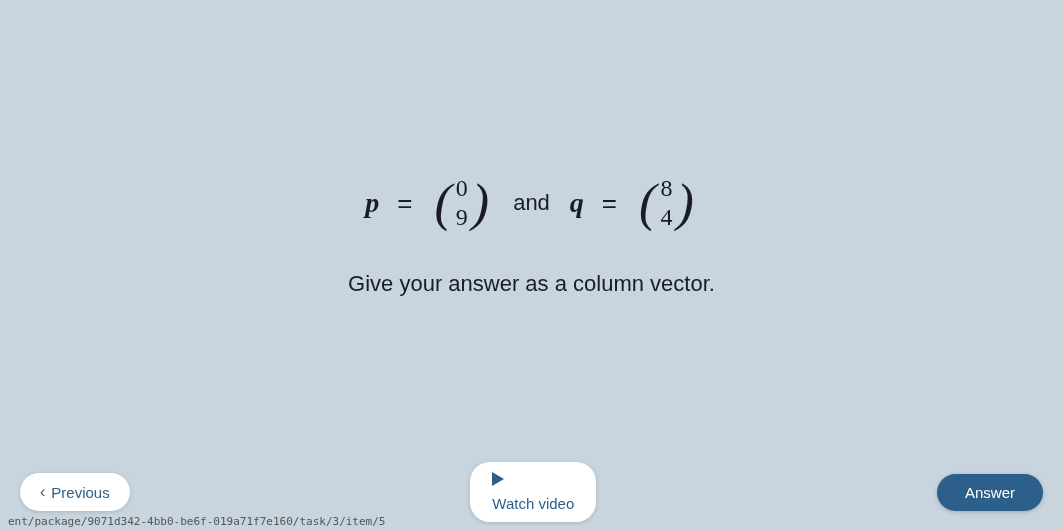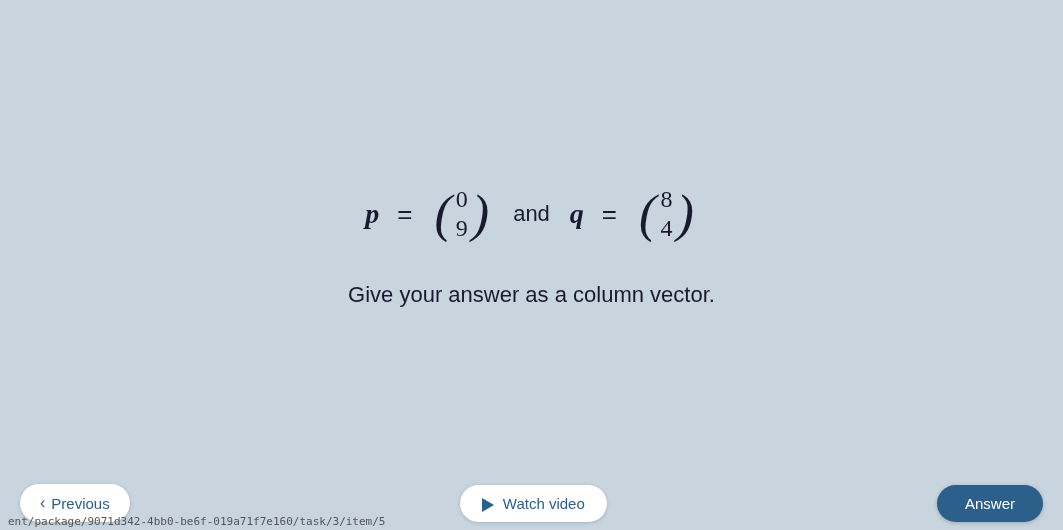--- a/index.html
+++ b/index.html
@@ -131,24 +131,25 @@
 
     .btn-watch-video {
       background: white;
       border: none;
       border-radius: 20px;
       padding: 10px 22px;
       font-size: 15px;
       color: #2c5f8a;
       cursor: pointer;
       display: flex;
-      align-items: flex-end;
+      align-items: flex-start;
       gap: 9px;
       font-family: 'Arial', sans-serif;
       box-shadow: 0 1px 4px rgba(0,0,0,0.15);
+      flex-direction: column;
     }
 
     .btn-answer {
       background: #2c5f8a;
       border: none;
       border-radius: 20px;
       padding: 10px 28px;
       font-size: 15px;
       color: white;
       cursor: pointer;

